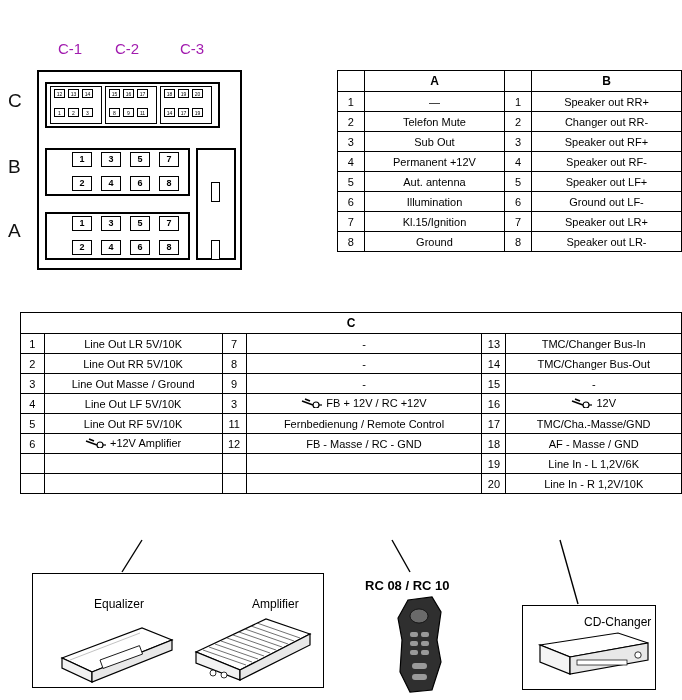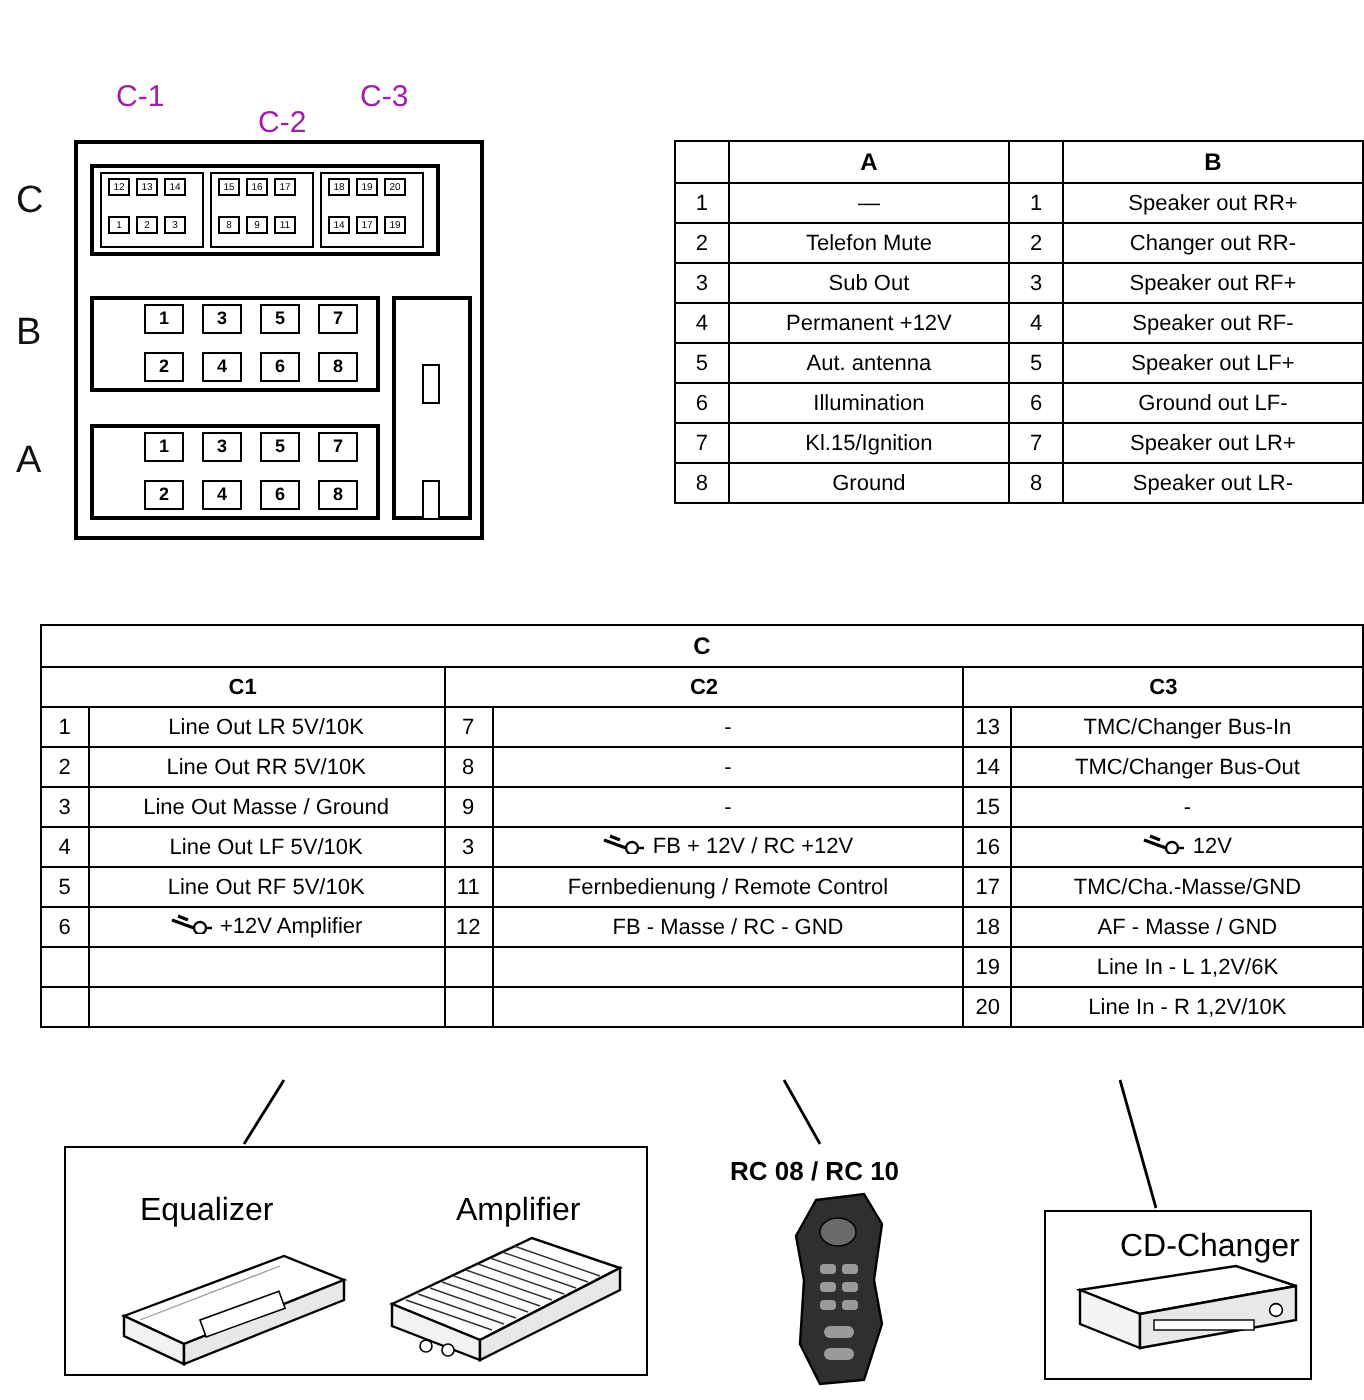--- a/index.html
+++ b/index.html
@@ -175,21 +175,22 @@
   .plug-glyph { display:inline-block; vertical-align: middle; margin-right: 3px; }
 
   
   #eq-amp-box {
     position: absolute;
     left: 32px; top: 573px; width: 292px; height: 115px;
     border: 1.5px solid #000; box-sizing: border-box; background: #fff;
   }
   .dev-caption {
     position: absolute;
-    font-size: 16px;
+    font-size: 12px;
+    margin-left: 24px;
   }
   #cd-box {
     position: absolute;
     left: 522px; top: 605px; width: 134px; height: 85px;
     border: 1.5px solid #000; box-sizing: border-box; background: #fff;
   }
   #rc-label {
     position: absolute;
     left: 365px; top: 578px;
     font-size: 13px;
@@ -200,21 +201,21 @@
     position: absolute;
     left: 0; top: 0;
     width: 682px; height: 700px;
     pointer-events: none;
   }
 </style>
 </head>
 <body>
 
 <div class="conn-top-label" style="left:58px; top:40px;">C-1</div>
-<div class="conn-top-label" style="left:129px; top:40px;margin-top:13px;">C-2</div>
+<div class="conn-top-label" style="left:115px; top:40px;">C-2</div>
 <div class="conn-top-label" style="left:180px; top:40px;">C-3</div>
 
 <div class="conn-side-label" style="left:8px; top:90px;">C</div>
 <div class="conn-side-label" style="left:8px; top:156px;">B</div>
 <div class="conn-side-label" style="left:8px; top:220px;">A</div>
 
 <div id="connector-body"></div>
 
 <div class="c-block" id="c-outer"></div>
 <div class="c-sub" id="c-sub-1"></div>
@@ -324,25 +325,20 @@
         <td class="numcell">8</td>
         <td class="valcell b">Speaker out LR-</td>
       </tr>
     </tbody>
 </table>
 
 <table id="tableC">
   <thead>
     <tr>
       <th class="hdr-c" colspan="6">C</th>
-    </tr>
-    <tr>
-      <th class="hdr-sub" colspan="2">C1</th>
-      <th class="hdr-sub" colspan="2">C2</th>
-      <th class="hdr-sub" colspan="2">C3</th>
     </tr>
   </thead>
   <tbody id="c-body">
       <tr>
         <td class="n row">1</td>
         <td class="v v1 row"><span class="pfx"></span><span>Line Out LR  5V/10K</span></td>
         <td class="n row">7</td>
         <td class="v v2 row"><span class="pfx"></span><span>-</span></td>
         <td class="n row">13</td>
         <td class="v v3 row"><span class="pfx"></span><span>TMC/Changer Bus-In</span></td>

